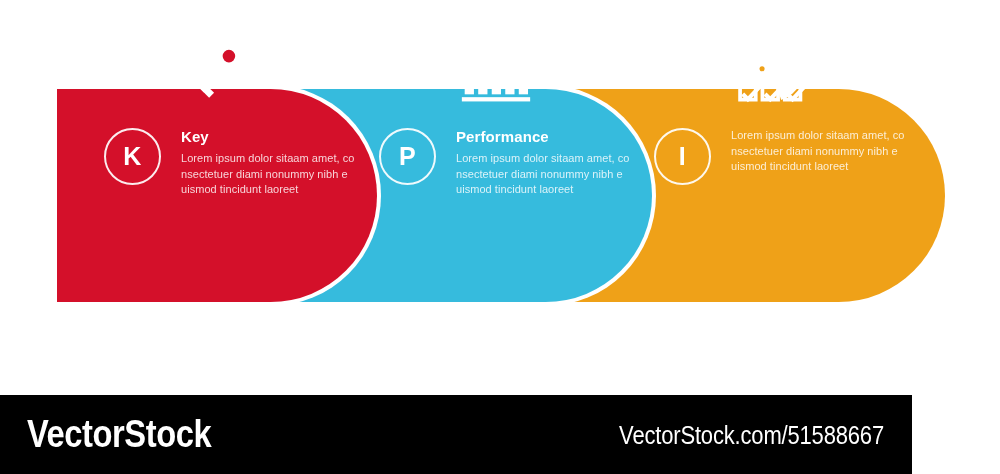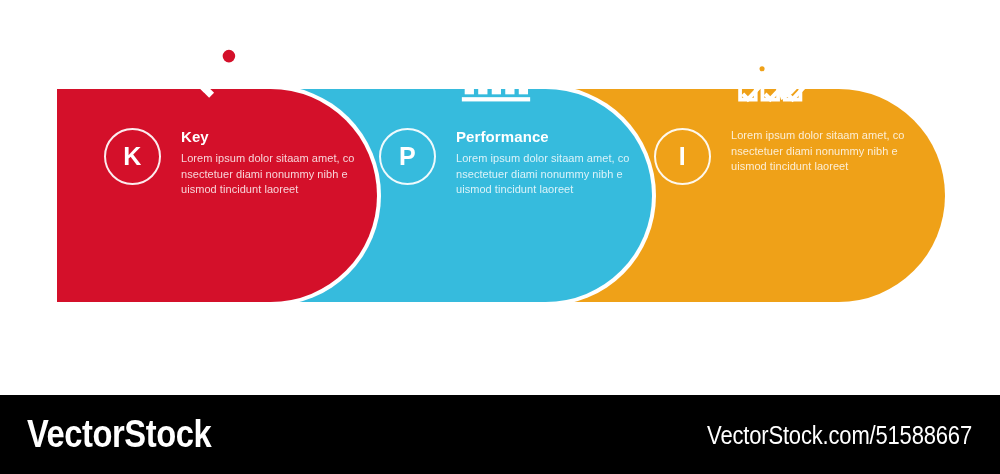--- a/index.html
+++ b/index.html
@@ -144,21 +144,21 @@
     line-height: 1.42;
     margin: 0;
     letter-spacing: 0.05px;
   }
 
   
   #watermark-bar {
     position: absolute;
     left: 0;
     top: 395px;
-    width: 1000px;
+    width: 912px;
     height: 79px;
     background: #000000;
     z-index: 100;
   }
   #watermark-logo {
     position: absolute;
     left: 27px;
     top: 20px;
     color: #ffffff;
     font-family: "Liberation Sans Narrow", "Liberation Sans", sans-serif;

